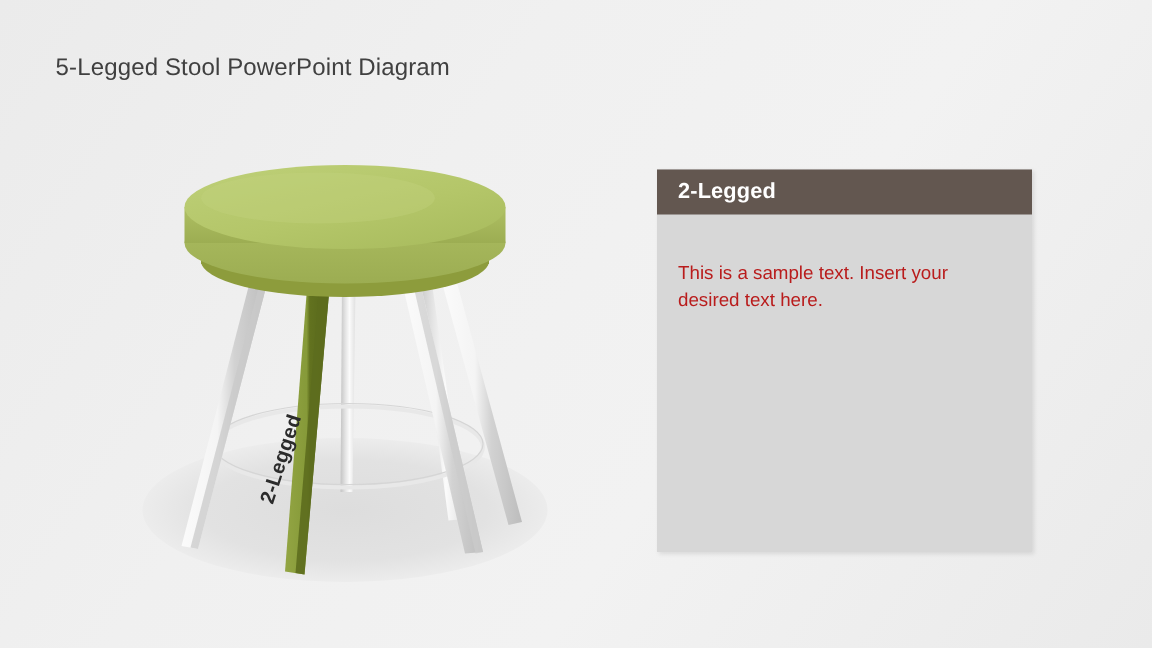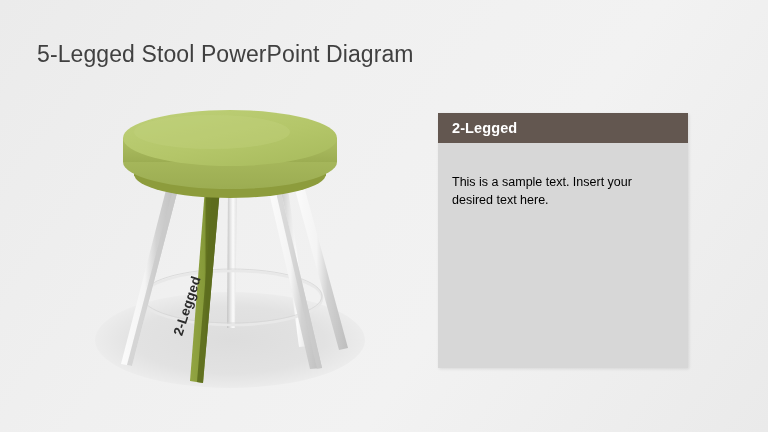--- a/index.html
+++ b/index.html
@@ -19,21 +19,21 @@
     height: 432px;
     background: linear-gradient(125deg, #ebebeb 0%, #f0f0f0 35%, #f2f2f2 62%, #eaeaea 100%);
     overflow: hidden;
   }
 
   
   #slide-title {
     position: absolute;
     left: 37px;
     top: 26px;
-    font-size: 23px;
+    font-size: 16px;
     font-weight: 400;
     letter-spacing: 0.1px;
     color: #404040;
     white-space: nowrap;
   }
 
   
   #stool {
     position: absolute;
     left: 60px;
@@ -85,21 +85,21 @@
   #panel-header-title {
     color: #ffffff;
     font-size: 14.5px;
     font-weight: bold;
     letter-spacing: 0.1px;
   }
   #panel-body {
     padding: 17px 16px 0 14px;
   }
   #panel-body-text {
-    color: #000000;
+    color: #b91c1c;
     font-size: 12.5px;
     line-height: 1.45;
   }
 </style>
 </head>
 <body>
 
 <div id="slide">
 
   <h1 id="slide-title">5-Legged Stool PowerPoint Diagram</h1>

